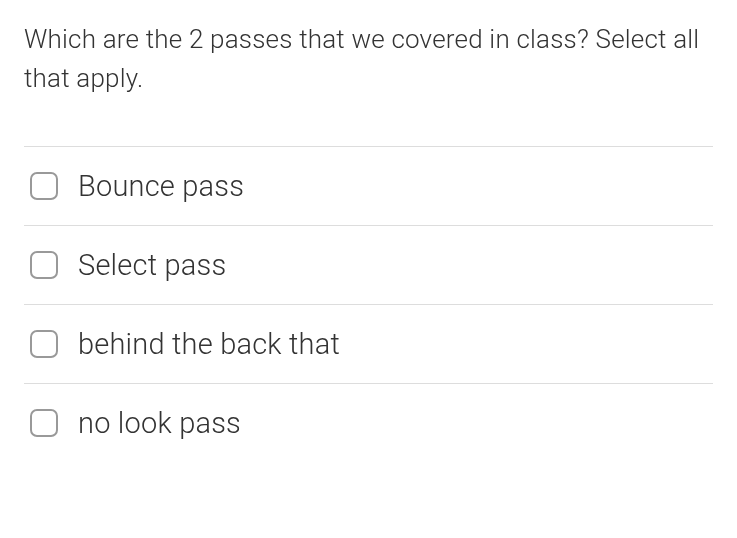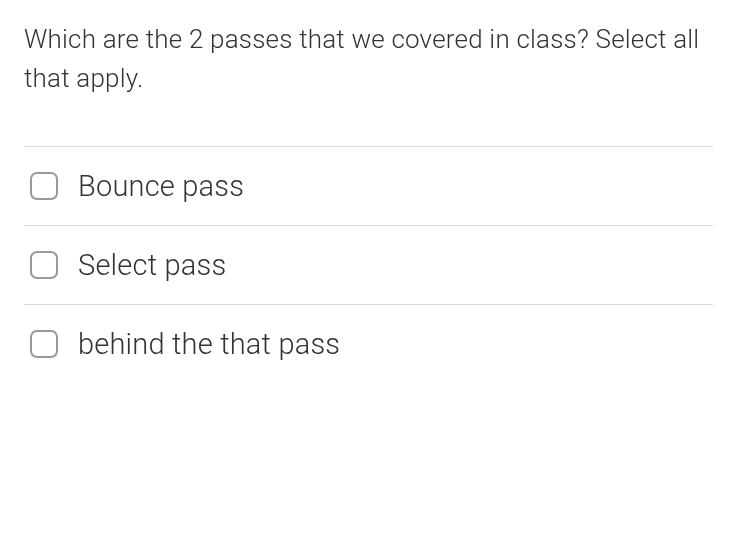--- a/index.html
+++ b/index.html
@@ -60,15 +60,19 @@
   <div class="option-row">
     <div class="checkbox"></div>
     <div class="option-label">Bounce pass</div>
   </div>
   <div class="option-row">
     <div class="checkbox"></div>
     <div class="option-label">Select pass</div>
   </div>
   <div class="option-row">
     <div class="checkbox"></div>
-    <div class="option-label">behind the that pass</div>
+    <div class="option-label">behind the back that</div>
+  </div>
+  <div class="option-row">
+    <div class="checkbox"></div>
+    <div class="option-label">no look pass</div>
   </div>
 </div>
 
 </body></html>

